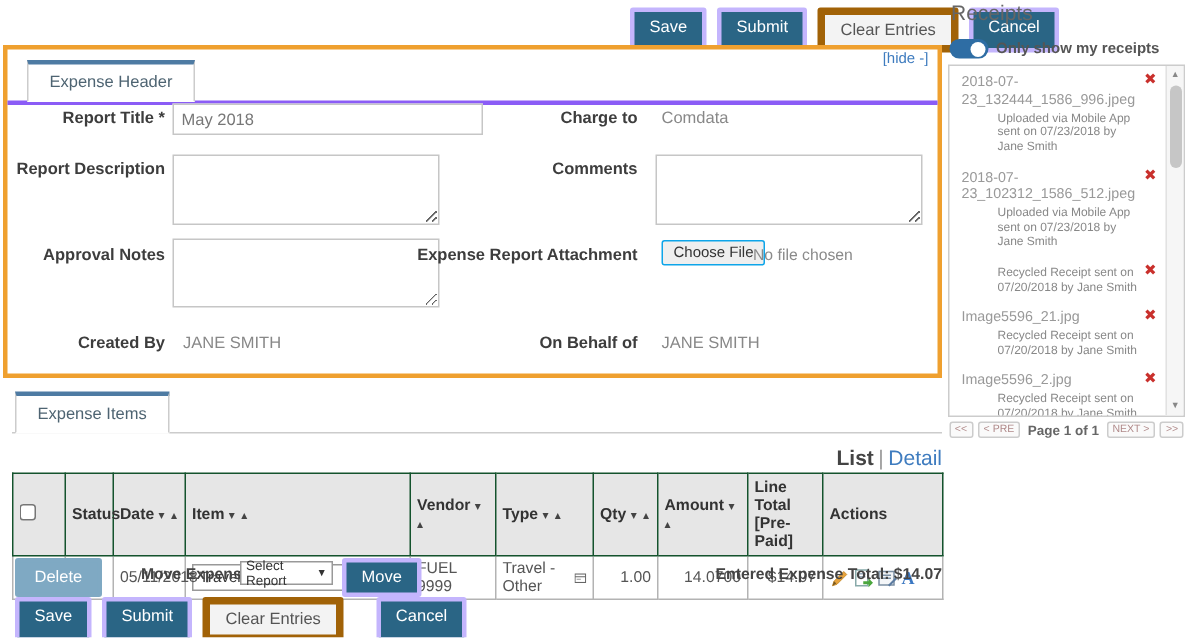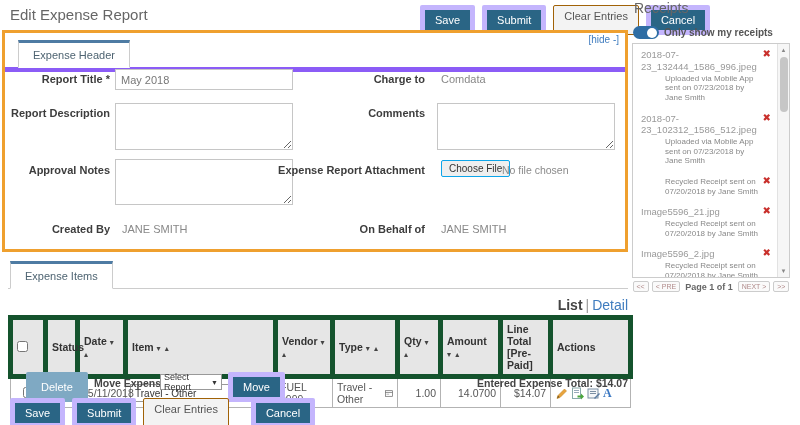--- a/index.html
+++ b/index.html
@@ -3,22 +3,22 @@
 <meta charset="utf-8">
 <style>
   * { box-sizing: border-box; margin: 0; padding: 0; }
   html,body { background:#fff; }
   body { font-family:"Liberation Sans","DejaVu Sans",sans-serif; }
   .page { position:relative; width:800px; height:425px; background:#fff; overflow:hidden; }
 
   .page-title { position:absolute; left:10px; top:6px; font-size:15px; color:#666; }
 
   .btn { display:inline-block; background:#2a6585; color:#fff; font-size:11px;
-         padding:4px 10px; border:5px solid #c4b5fd; border-radius:2px; cursor:pointer; line-height:1.1; }
-  .btn.light { background:#f3f3f3; color:#555; border:1px solid #a16207; }
+         padding:4px 10px; border:3px solid #c4b5fd; border-radius:2px; cursor:pointer; line-height:1.1; }
+  .btn.light { background:#f3f3f3; color:#555; border:5px solid #a16207; }
   .btn.disabled { background:#7fa9c3; border-color:#7fa9c3; }
 
   .top-toolbar { position:absolute; left:420px; top:5px; display:flex; gap:7px; }
 
   
   .receipts-title { position:absolute; left:634px; top:0px; font-size:14px; color:#666; }
   .toggle-row { position:absolute; left:633px; top:26px; display:flex; align-items:center; gap:5px; }
   .toggle { position:relative; width:26px; height:13px; background:#2e6da4; border-radius:8px; cursor:pointer; }
   .toggle .knob { position:absolute; right:2px; top:1.5px; width:10px; height:10px; background:#fff; border-radius:50%; }
   .toggle-label { font-size:10px; font-weight:bold; color:#555; }
@@ -37,21 +37,21 @@
 
   .receipts-pagination { position:absolute; left:632px; top:281px; width:158px; text-align:center;
                          display:flex; align-items:center; justify-content:center; gap:3px; }
   .pg-btn { font-size:7px; color:#b08a8a; border:1px solid #ccc; background:#fafafa; padding:1px 3px; border-radius:2px; cursor:pointer; }
   .pg-label { font-size:9px; color:#666; font-weight:bold; padding:0 2px; }
 
   
   .header-box { position:absolute; left:2px; top:30px; width:626px; height:222px;
                 border:3px solid #efa02f; background:#fff; }
   .hide-link { position:absolute; right:6px; top:1px; font-size:10px; color:#3f7cbf; cursor:pointer; }
-  .tabbar { position:absolute; left:0; right:0; top:7px; display:flex; align-items:flex-start; border-bottom:5px solid #8b5cf6; padding-left:13px; }
+  .tabbar { position:absolute; left:0; right:0; top:7px; display:flex; align-items:flex-start; border-bottom:3px solid #8b5cf6; padding-left:13px; }
   .tab { background:#fff; border:1px solid #ccc; border-bottom:1px solid #fff; border-top:3px solid #4e7ba3;
          margin-bottom:-1px; padding:6px 14px; font-size:11px; color:#4e6472; cursor:pointer; }
 
   .lbl { position:absolute; font-size:11px; font-weight:bold; color:#3d3d3d; text-align:right; }
   .lbl-l { left:5px; width:100px; }
   .lbl-r { left:268px; width:152px; }
   .val { position:absolute; font-size:11px; color:#888; }
   .tfield { position:absolute; border:1px solid #c6c6c6; font-size:11px; color:#777;
             font-family:"Liberation Sans","DejaVu Sans",sans-serif; padding:2px 5px; background:#fff; }
   textarea.tfield { resize:both; }
@@ -61,54 +61,53 @@
   .file-status { position:absolute; font-size:10.5px; color:#8a8a8a; }
 
   
   .items-tabbar { position:absolute; left:8px; top:261px; width:620px; display:flex; align-items:flex-end; border-bottom:1px solid #ccc; padding-left:2px; }
   .view-links { position:absolute; left:408px; top:297px; width:220px; text-align:right; font-size:14px; }
   .view-list { color:#444; font-weight:bold; cursor:pointer; }
   .view-sep { color:#999; margin:0 3px; }
   .view-detail { color:#3f7cbf; cursor:pointer; }
 
   table.items { position:absolute; left:8px; top:315px; width:620px; border-collapse:collapse; table-layout:fixed; }
-  table.items th { background:#e6e6e6; border:5px solid #14532d; font-size:10.5px; color:#333;
+  table.items th { background:#e6e6e6; border:1px solid #14532d; font-size:10.5px; color:#333;
                    padding:3px 4px; text-align:left; vertical-align:middle; height:27px; line-height:1.15; }
   table.items td { border:1px solid #b3b3b3; font-size:10.5px; color:#555; padding:2px 4px; height:22px; vertical-align:middle; background:#fff; }
   .sort { font-size:8px; color:#444; letter-spacing:1px; cursor:pointer; }
   .num { text-align:right; }
   th.ctr { text-align:center; }
   .flag-icon { color:#9b1b1b; font-size:11px; cursor:pointer; }
   .fake-select { display:flex; justify-content:space-between; align-items:center; border:1px solid #999;
                  background:#fff; height:18px; padding:0 4px; font-size:10px; color:#333; cursor:pointer; }
   .fs-arrow { font-size:7px; color:#333; }
   .type-cell { display:flex; align-items:center; gap:3px; }
   .actions-cell { display:flex; align-items:center; gap:3px; justify-content:flex-start; }
   .act { cursor:pointer; display:inline-flex; }
   .icon-a { font-size:12px; font-weight:bold; color:#3a77c2; font-family:"Liberation Serif","DejaVu Serif",serif; cursor:pointer; }
 
   
-  .delete-btn { position:absolute; left:26px; top:372px; }
+  .delete-btn { position:absolute; left:10px; top:372px; }
   .move-label { position:absolute; left:94px; top:377px; font-size:10.5px; font-weight:bold; color:#444; }
   .move-select { position:absolute; left:160px; top:374px; width:62px; height:16px; }
   .move-select .fake-select { height:16px; font-size:9px; padding:0 3px; }
   .move-btn { position:absolute; left:228px; top:372px; }
   .entered-total { position:absolute; left:428px; top:377px; width:200px; text-align:right;
                    font-size:10.5px; font-weight:bold; color:#444; }
   .bottom-toolbar { position:absolute; left:10px; top:398px; display:flex; gap:7px; }
   .bottom-toolbar .cancel-gap { margin-left:15px; }
   input[type=checkbox] { width:11px; height:11px; }
   .chk-cell { text-align:center; }
 </style>
 </head>
 <body>
 
 <div class="page">
 
-  <div class="page-title">Edit Expense Report</div>
 
   <div class="top-toolbar">
     <span class="btn">Save</span>
     <span class="btn">Submit</span>
     <span class="btn light">Clear Entries</span>
     <span class="btn">Cancel</span>
   </div>
 
   <div class="receipts-title">Receipts</div>
   <div class="toggle-row">
@@ -159,21 +158,21 @@
     <span class="pg-btn">&gt;&gt;</span>
   </div>
 
   <div class="header-box">
     <span class="hide-link">[hide -]</span>
     <div class="tabbar">
       <span class="tab">Expense Header</span>
     </div>
 
     <span class="lbl lbl-l" style="top:40px;">Report Title *</span>
-    <input class="tfield" style="left: 110px; top: 36px; width: 178px; height: 21px;" type="text" value="May 2018">
+    <input class="tfield" style="left: 110px; top: 36px; width: 207px; height: 21px;" type="text" value="May 2018">
 
     <span class="lbl lbl-r" style="top:40px;">Charge to</span>
     <span class="val" style="left:436px; top:40px;">Comdata</span>
 
     <span class="lbl lbl-l" style="top:74px;">Report Description</span>
     <textarea class="tfield" style="left: 110px; top: 70px; width: 178px; height: 47px;"></textarea>
 
     <span class="lbl lbl-r" style="top:74px;">Comments</span>
     <textarea class="tfield" style="left: 432px; top: 70px; width: 178px; height: 47px;"></textarea>
 

